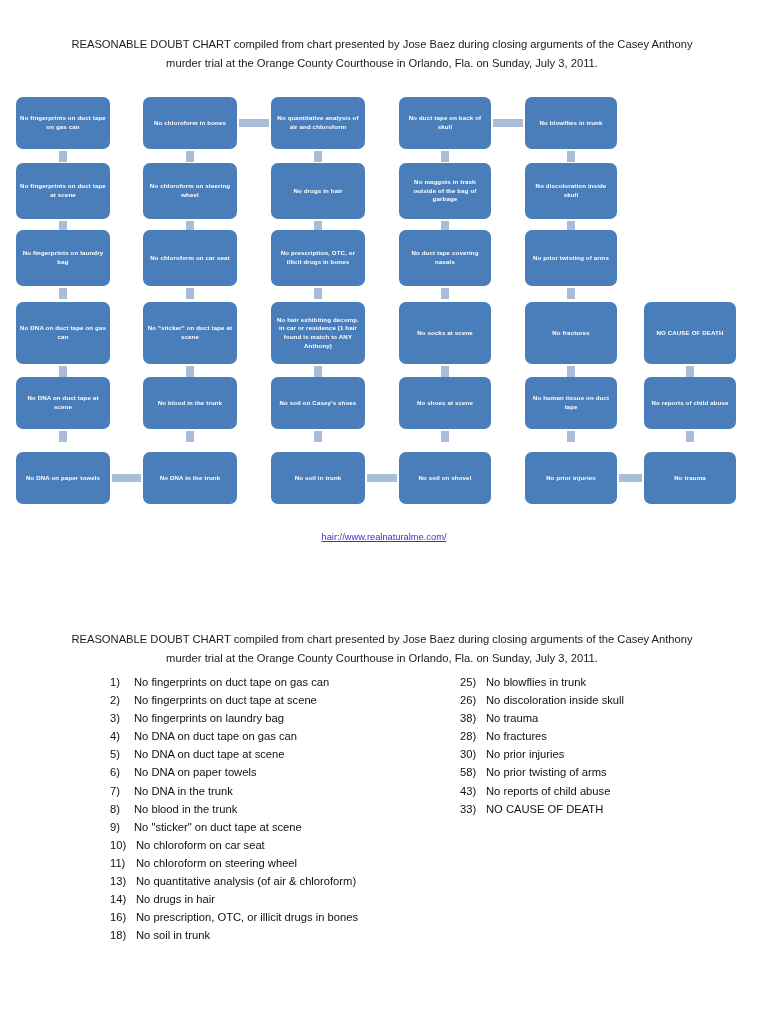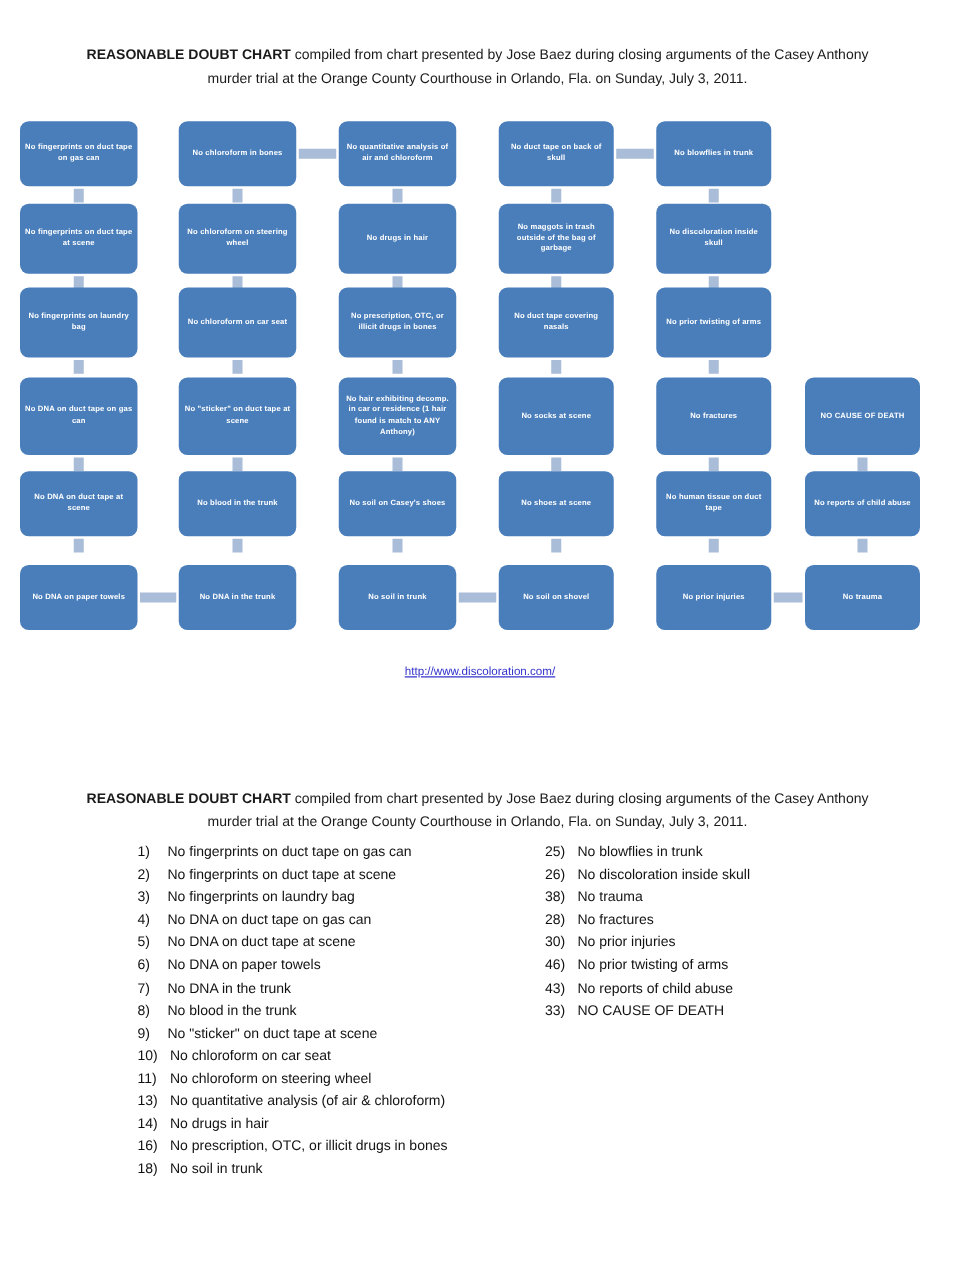--- a/index.html
+++ b/index.html
@@ -21,21 +21,21 @@
     position: absolute;
     left: 62px;
     width: 640px;
     text-align: center;
     font-size: 11.2px;
     line-height: 19px;
     color: #1a1a1a;
     font-family: "Liberation Sans", sans-serif;
   }
   .doc-heading .strong {
-    font-weight: bold;
+    font-weight: normal;
   }
   #heading-top { top: 35px; }
   #heading-bottom { top: 630px; }
 
   
   #flowchart {
     position: absolute;
     left: 0;
     top: 90px;
     width: 768px;
@@ -84,21 +84,21 @@
 
   
   .list-col {
     position: absolute;
     font-size: 11.2px;
     line-height: 18.1px;
     color: #111111;
     font-family: "Liberation Sans", sans-serif;
   }
   #list-left { left: 110px; top: 673px; width: 300px; }
-  #list-right { left: 436px; top: 673px; width: 280px; }
+  #list-right { left: 460px; top: 673px; width: 280px; }
   .list-row {
     display: flex;
     align-items: flex-start;
   }
   .list-num {
     width: 24px;
     flex: 0 0 24px;
     text-align: left;
     white-space: nowrap;
   }
@@ -242,21 +242,21 @@
     <div class="node" style="left: 644px; top: 362px; width: 92px; height: 52px;">
       <span class="node-label">No  trauma</span>
     </div>
     <div class="conn conn-h" style="left: 239px; top: 29px; width: 30px;"></div>
     <div class="conn conn-h" style="left: 493px; top: 29px; width: 30px;"></div>
     <div class="conn conn-h" style="left: 112px; top: 384px; width: 29px;"></div>
     <div class="conn conn-h" style="left: 367px; top: 384px; width: 30px;"></div>
     <div class="conn conn-h" style="left: 619px; top: 384px; width: 23px;"></div>
   </div>
 
-<a id="source-link" href="#">http://www.discoloration.com/</a>
+<a id="source-link" href="#">hair://www.realnaturalme.com/</a>
 
 <div class="doc-heading" id="heading-bottom">
   <span class="strong">REASONABLE DOUBT CHART</span><span> compiled from chart presented by Jose Baez during closing arguments of the Casey Anthony murder trial at the Orange County Courthouse in Orlando, Fla. on Sunday, July 3, 2011.</span>
 </div>
 
 <div class="list-col" id="list-left">
     <div class="list-row">
       <span class="list-num">1)</span>
       <span class="list-text"><span>No fingerprints on duct tape on gas can</span></span>
     </div>
@@ -332,21 +332,21 @@
     </div>
     <div class="list-row">
       <span class="list-num wide">28)</span>
       <span class="list-text"><span>No fractures</span></span>
     </div>
     <div class="list-row">
       <span class="list-num wide">30)</span>
       <span class="list-text"><span>No prior injuries</span></span>
     </div>
     <div class="list-row">
-      <span class="list-num wide">46)</span>
+      <span class="list-num wide">58)</span>
       <span class="list-text"><span>No prior twisting of arms</span></span>
     </div>
     <div class="list-row">
       <span class="list-num wide">43)</span>
       <span class="list-text"><span>No reports of child abuse</span></span>
     </div>
     <div class="list-row">
       <span class="list-num wide">33)</span>
       <span class="list-text"><span>NO CAUSE OF DEATH</span></span>
     </div>

